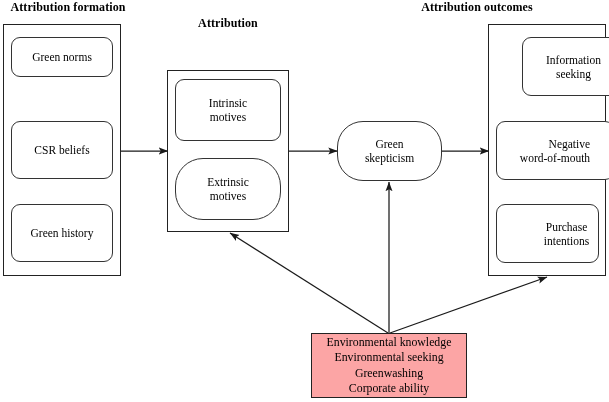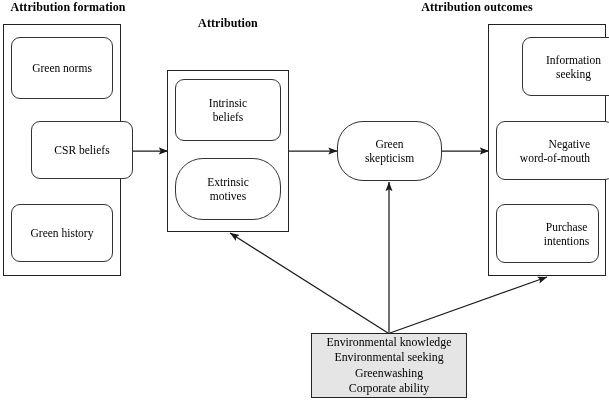--- a/index.html
+++ b/index.html
@@ -57,21 +57,21 @@
     line-height: 14px;
     padding: 2px;
   }
   .node-box span {
     display: block;
     white-space: pre-line;
   }
   .mod-box {
     position: absolute;
     border: 1.2px solid #222222;
-    background: #e5e5e5;
+    background: #fca5a5;
     box-sizing: border-box;
     display: flex;
     flex-direction: column;
     align-items: center;
     justify-content: center;
     text-align: center;
     font-size: 11.8px;
     line-height: 15.5px;
   }
   .mod-box span { display: block; white-space: nowrap; }
@@ -102,37 +102,37 @@
 
     <line x1="388" y1="333" x2="230" y2="233" stroke="#1a1a1a" stroke-width="1.25" marker-end="url(#ah)"></line>
 
     <line x1="389" y1="333" x2="389" y2="182" stroke="#1a1a1a" stroke-width="1.25" marker-end="url(#ah)"></line>
 
     <line x1="390" y1="333" x2="547" y2="277" stroke="#1a1a1a" stroke-width="1.25" marker-end="url(#ah)"></line>
   </svg>
 
   <div class="group-box" style="left:3px; top:24px; width:118px; height:252px;"></div>
 
-  <div class="node-box" style="left:11px; top:37px; width:102px; height:62px;">
+  <div class="node-box" style="left:11px; top:37px; width:102px; height:40px;">
     <span>Green norms</span>
   </div>
 
-  <div class="node-box" style="left:11px; top:121px; width:102px; height:58px;margin-left:20px;">
+  <div class="node-box" style="left:11px; top:121px; width:102px; height:58px;">
     <span>CSR beliefs</span>
   </div>
 
   <div class="node-box" style="left:11px; top:204px; width:102px; height:58px;justify-content:center;">
     <span>Green history</span>
   </div>
 
   <div class="group-box" style="left:167px; top:70px; width:122px; height:162px;"></div>
 
   <div class="node-box" style="left:175px; top:79px; width:106px; height:62px;">
     <span>Intrinsic
-beliefs</span>
+motives</span>
   </div>
 
   <div class="node-box" style="left:175px; top:158px; width:106px; height:62px;border-radius:28px;">
     <span>Extrinsic
 motives</span>
   </div>
 
   <div class="node-box" style="left:337px; top:121px; width:105px; height:60px;border-radius:26px;">
     <span>Green
 skepticism</span>

